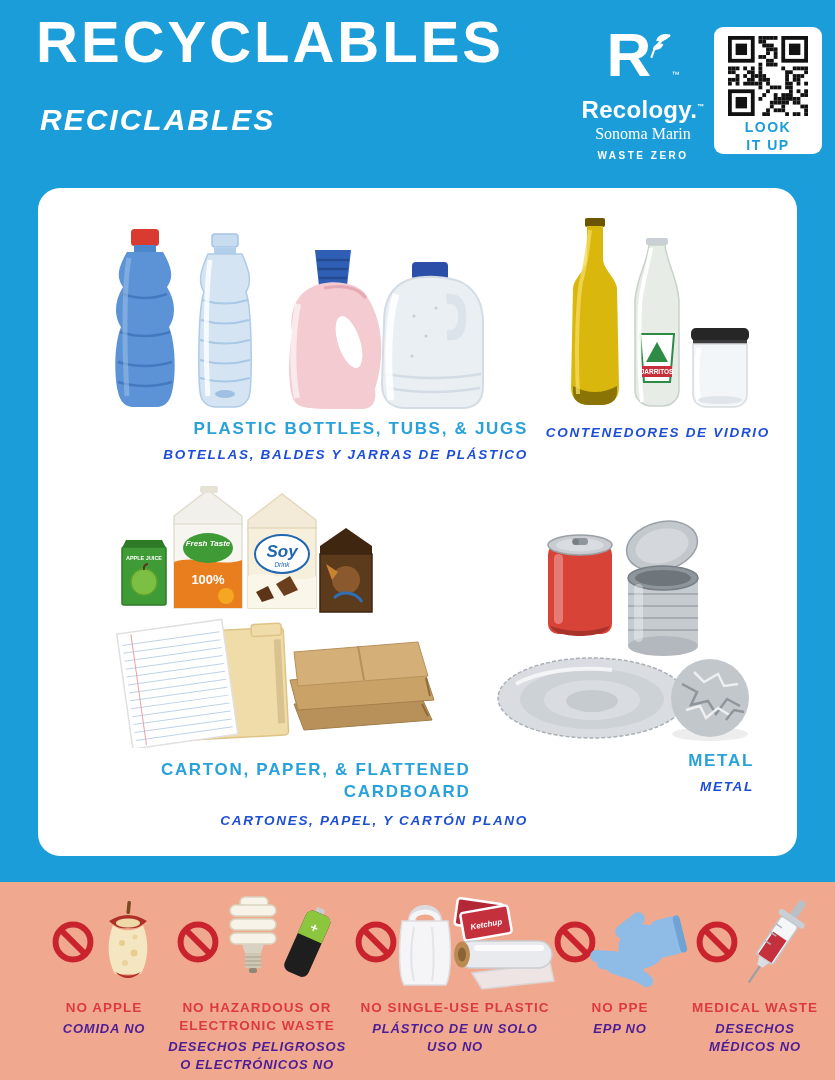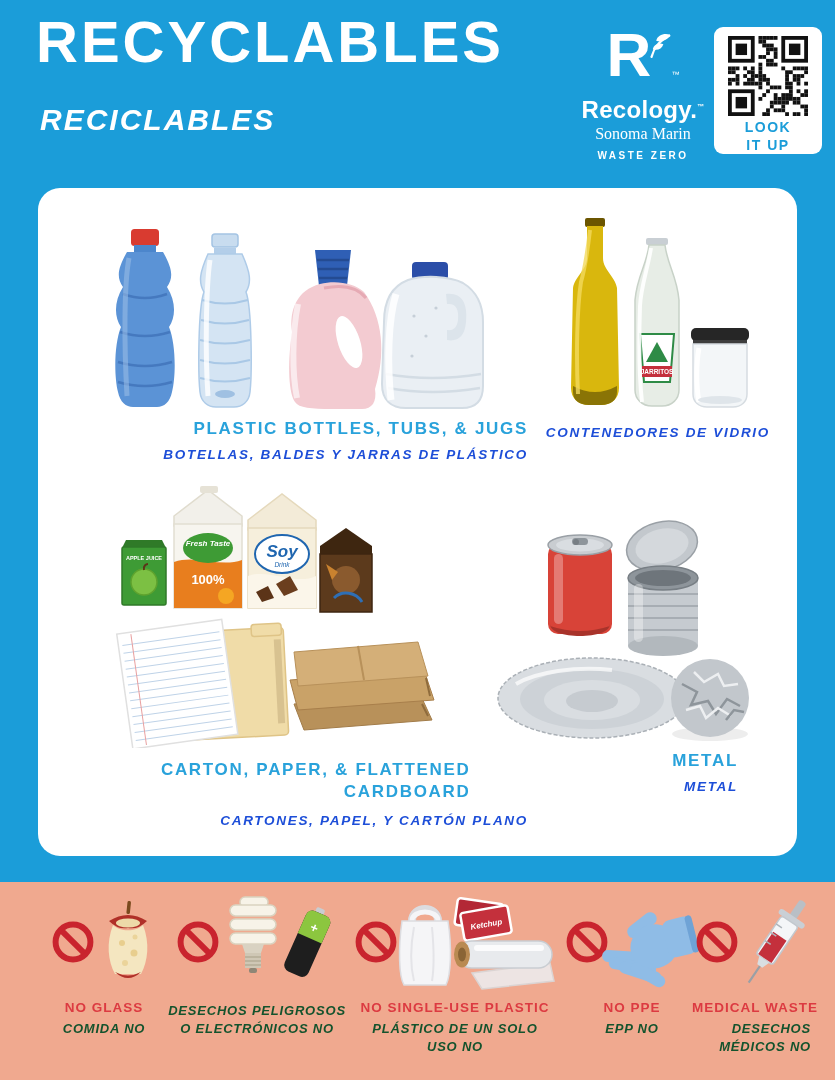--- a/index.html
+++ b/index.html
@@ -40,33 +40,33 @@
     background:#fff; border-radius:22px;
   }
   .art { position:absolute; }
   .cap { position:absolute; text-align:right; }
   .cap h3 { color:#29A2DB; font-size:17px; font-weight:800; letter-spacing:1.7px; line-height:1.3; }
   .cap p  { color:#1d4ed8; font-size:13.5px; font-weight:700; font-style:italic; letter-spacing:1.7px; margin-top:6px; line-height:1.4; }
   .cap-plastic { left:30px;  top:230px; width:460px; }
   .cap-glass   { left:470px; top:230px; width:262px; }
   .cap-carton  { left:30px;  top:562px; width:460px; }
   .cap-carton h3 { max-width:345px; margin:9px auto; }
-  .cap-metal   { left:442px; top:562px; width:258px; }
+  .cap-metal   { left:458px; top:562px; width:258px; }
   
   .band { position:absolute; left:0; top:882px; width:835px; height:198px; background:#F0A98F; }
   .nc { position:absolute; top:10px; display:flex; flex-direction:column; align-items:center; text-align:center; }
   .nc .no-art { height:100px; display:flex; align-items:center; justify-content:center; margin-bottom:7px; }
   .nc h4 { color:#DC3A41; font-size:13.5px; font-weight:800; letter-spacing:1px; line-height:1.35; }
-  .nc p  { color:#14532d; font-size:13px; font-weight:700; font-style:italic; letter-spacing:0.8px; line-height:1.35; margin-top:3px; }
+  .nc p  { color:#4c1d95; font-size:13px; font-weight:700; font-style:italic; letter-spacing:0.8px; line-height:1.35; margin-top:3px; }
   .nc1 { left:38px;  width:132px; }
   .nc2 { left:168px; width:178px; }
   .nc3 { left:354px; width:202px; }
   .nc3 p { max-width:172px; }
-  .nc4 { left:568px; width:128px; }
-  .nc5 { left:684px; width:142px;text-align:right; }
+  .nc4 { left:556px; width:128px; }
+  .nc5 { left:684px; width:142px; }
   .nc5 p { max-width:112px; }
   .sign { width:44px; height:44px; flex:none; }
   .hidden-defs { position:absolute; width:0; height:0; overflow:hidden; }
 </style>
 </head>
 <body>
 
 <div class="page">
 
   <svg class="hidden-defs">
@@ -444,21 +444,21 @@
           <path d="M10,22 Q29,10 48,22 Q39,31 29,29 Q19,31 10,22 Z" fill="#B03028"></path>
           <ellipse cx="29" cy="24" rx="12" ry="4.5" fill="#EDD9A8"></ellipse>
           <path d="M14,26 C7,44 9,62 16,75 L42,75 C49,62 51,44 44,26 C37,33 21,33 14,26 Z" fill="#F4E6C0"></path>
           <circle cx="23" cy="44" r="3" fill="#E8CE8E"></circle>
             <circle cx="35" cy="54" r="3.5" fill="#E8CE8E"></circle>
           <circle cx="26" cy="64" r="3" fill="#EBD49A"></circle>
             <circle cx="36" cy="38" r="2.5" fill="#EBD49A"></circle>
           <path d="M16,73 Q29,85 42,73 Q29,80 16,73 Z" fill="#B03028"></path>
         </svg>
       </div>
-      <h4>NO GLASS</h4>
+      <h4>NO APPLE</h4>
       <p>COMIDA NO</p>
     </div>
 
     <div class="nc nc2">
       <div class="no-art">
         <svg class="sign">
             <use href="#no-sign"></use>
           </svg>
         <svg width="116" height="94" viewBox="0 0 116 94" style="margin-left:2px">
           <g>
@@ -474,20 +474,21 @@
             <rect x="27" y="73" width="8" height="5" rx="2" fill="#8E8676"></rect>
           </g>
           <g transform="rotate(24 88 50)">
             <rect x="79" y="12" width="9" height="6" rx="2" fill="#C9CDD1"></rect>
             <rect x="72" y="17" width="26" height="66" rx="7" fill="#1E1E1E"></rect>
             <path d="M72,24 C72,20 75,17 79,17 L91,17 C95,17 98,20 98,24 L98,44 L72,44 Z" fill="#8CC63F"></path>
             <text x="85" y="37" font-size="13" font-weight="bold" fill="#FFFFFF" text-anchor="middle">+</text>
           </g>
         </svg>
       </div>
+      <h4>NO HAZARDOUS OR ELECTRONIC WASTE</h4>
       <p>DESECHOS PELIGROSOS O ELECTRÓNICOS NO</p>
     </div>
 
     <div class="nc nc3">
       <div class="no-art">
         <svg class="sign">
             <use href="#no-sign"></use>
           </svg>
         <svg width="162" height="98" viewBox="0 0 162 98" style="margin-left:-4px">
           <g>

